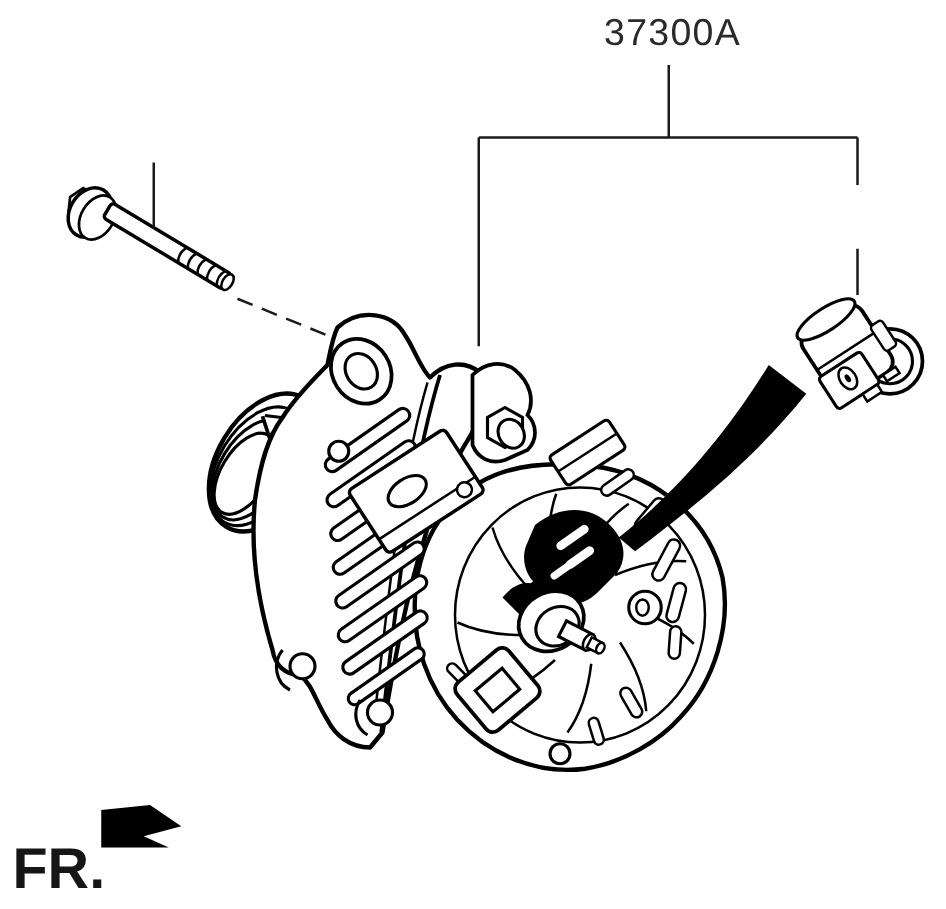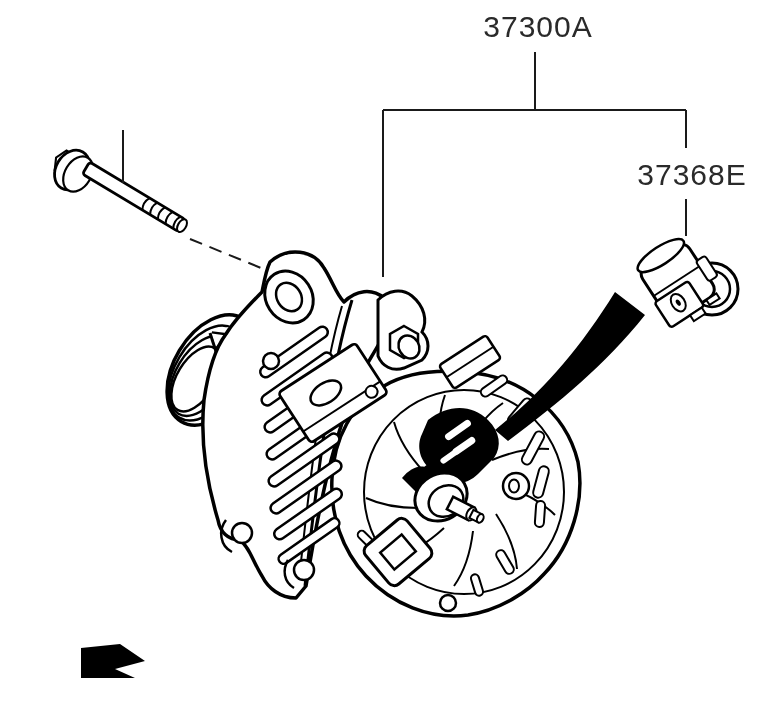--- a/index.html
+++ b/index.html
@@ -256,16 +256,16 @@
       <line x1="123" y1="130" x2="123" y2="183"></line>
       <line x1="190" y1="239" x2="266" y2="270" stroke-dasharray="13 8"></line>
     </g>
 
     <polygon points="81,648 120,644 145,661 115,669 135,678 81,678" fill="#000000"></polygon>
   </svg>
 
   <div class="part-label" style="left:481px;top:12px;width:114px;text-align:center;">37300A</div>
 
 
-  <div class="part-label" style="left:636px;top:160px;width:112px;text-align:center;">37368E</div>
-
+
+  <div class="fr-label">FR.</div>
 
 </div>
 
 </body></html>

